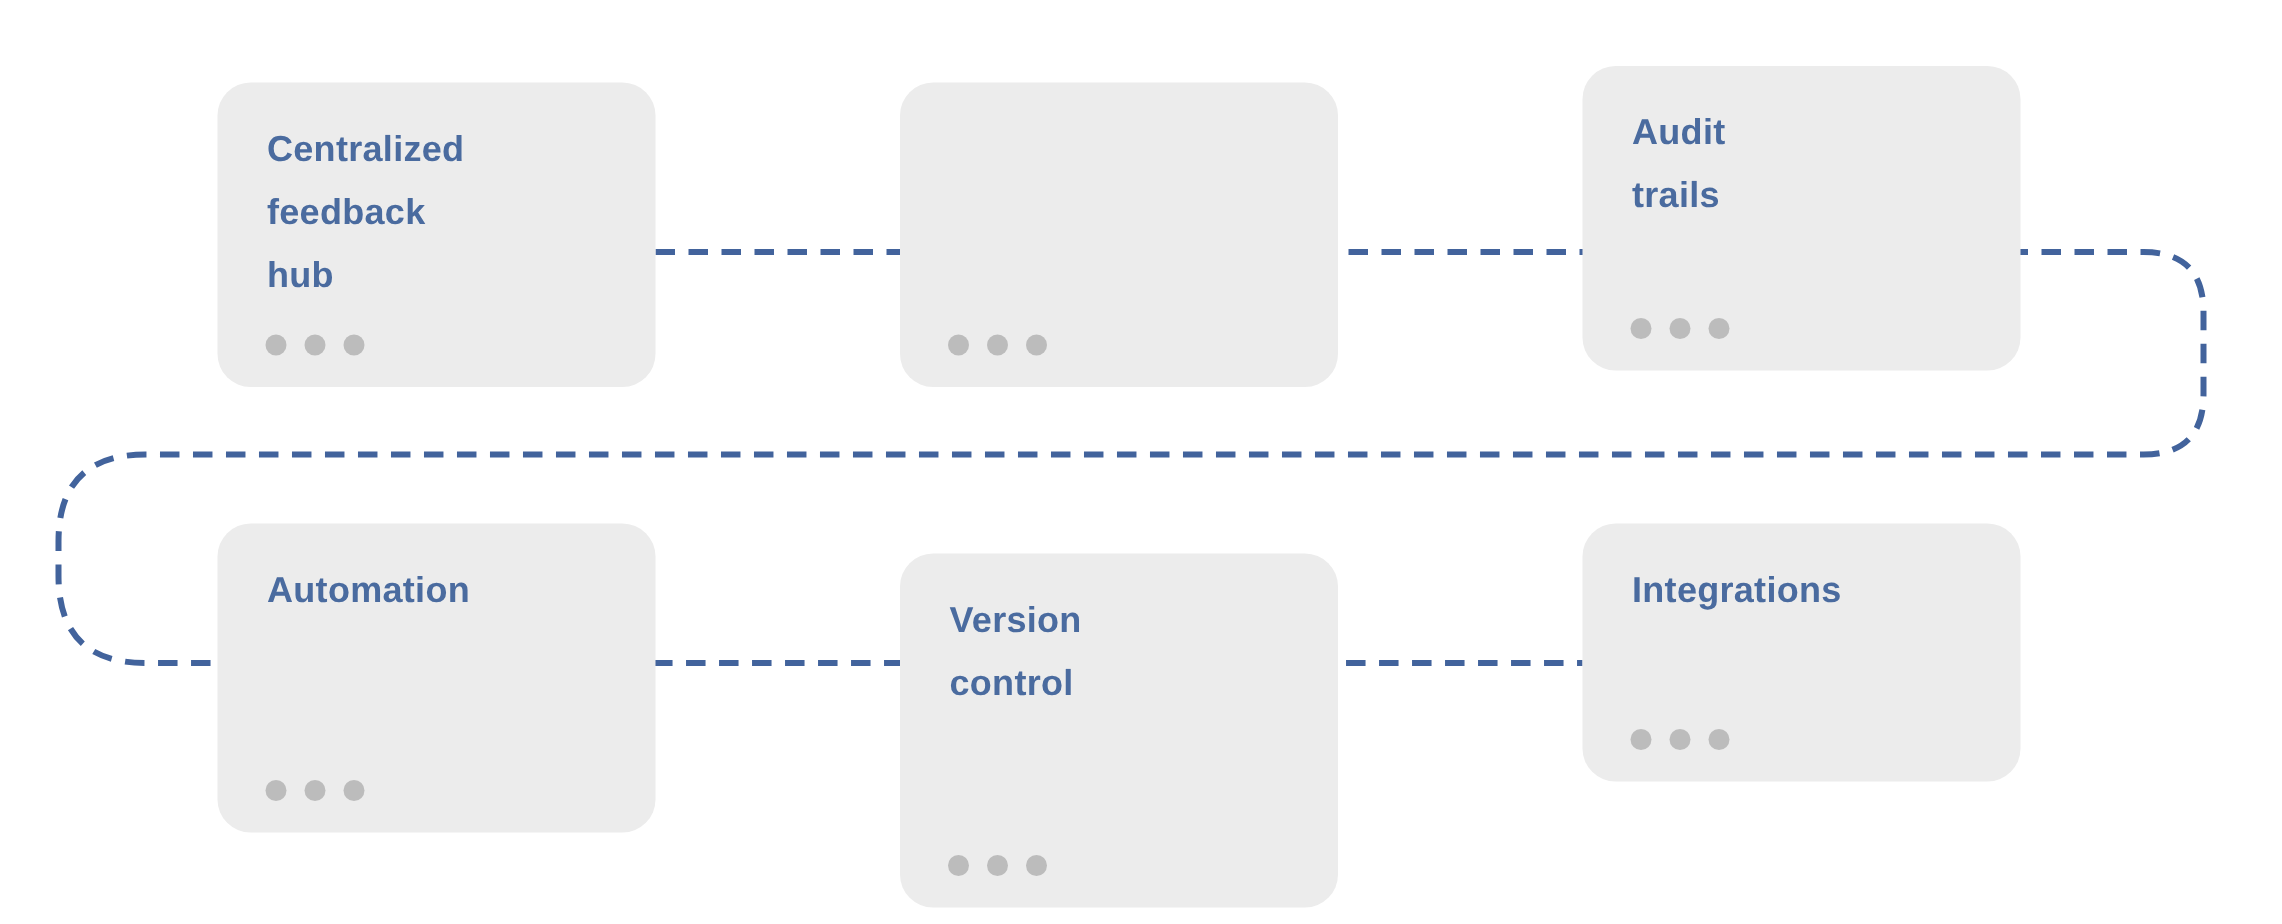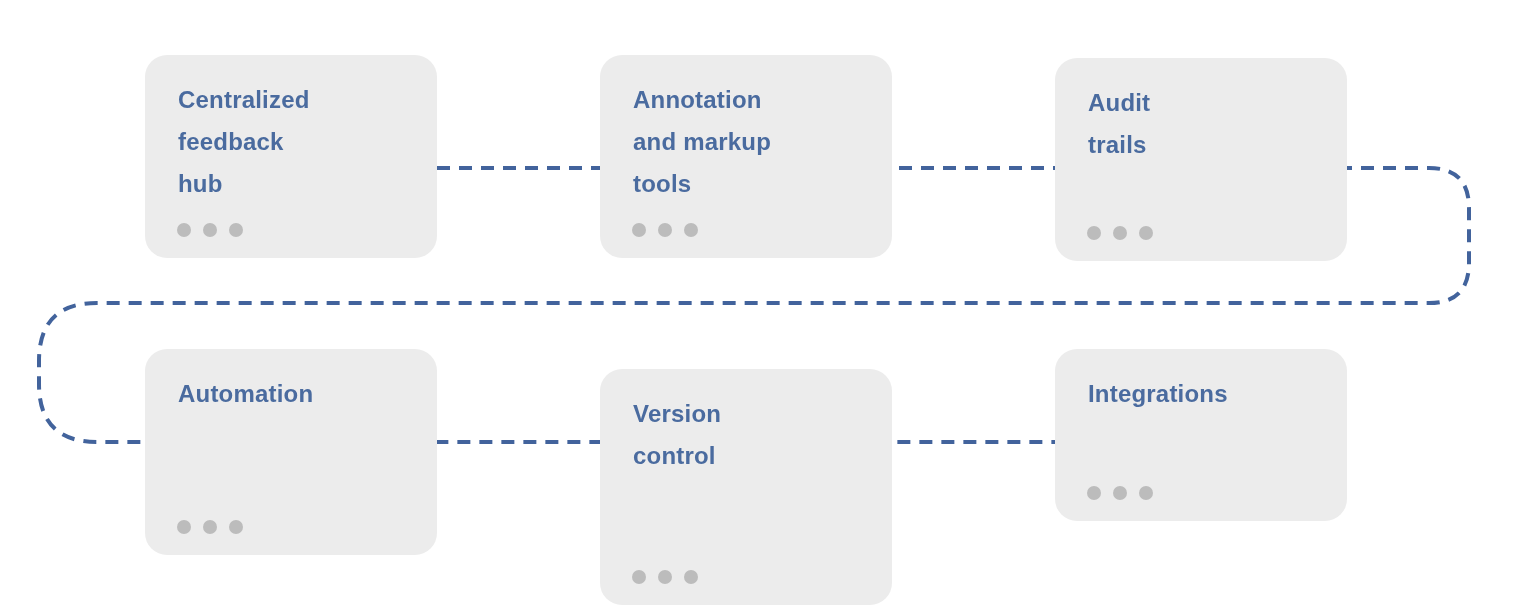--- a/index.html
+++ b/index.html
@@ -50,21 +50,21 @@
     left:32px;bottom:21px;
     display:flex;gap:12px;
   }
   .dot{
     width:14px;height:14px;border-radius:50%;
     background:var(--dot);
     display:inline-block;
   }
   .pos-r1c1{left:145px;top:55px;}
   .pos-r1c2{left:600px;top:55px;}
-  .pos-r1c3{left:1055px;top:58px;}
+  .pos-r1c3{left:1055px;top:44px;}
   .pos-r2c1{left:145px;top:349px;height:206px;}
   .pos-r2c2{left:600px;top:349px;height:236px;margin-top:20px;}
   .pos-r2c3{left:1055px;top:349px;height:172px;}
 </style>
 </head>
 <body>
 
 <div class="canvas">
 
   <svg class="connector-svg" viewBox="0 0 1521 616" xmlns="http://www.w3.org/2000/svg">
@@ -76,23 +76,20 @@
 feedback
 hub</div>
     <div class="dots">
       <span class="dot"></span>
       <span class="dot"></span>
       <span class="dot"></span>
     </div>
   </div>
 
   <div class="card pos-r1c2">
-    <div class="title">Annotation
-and markup
-tools</div>
     <div class="dots">
       <span class="dot"></span>
       <span class="dot"></span>
       <span class="dot"></span>
     </div>
   </div>
 
   <div class="card pos-r1c3">
     <div class="title">Audit
 trails</div>

